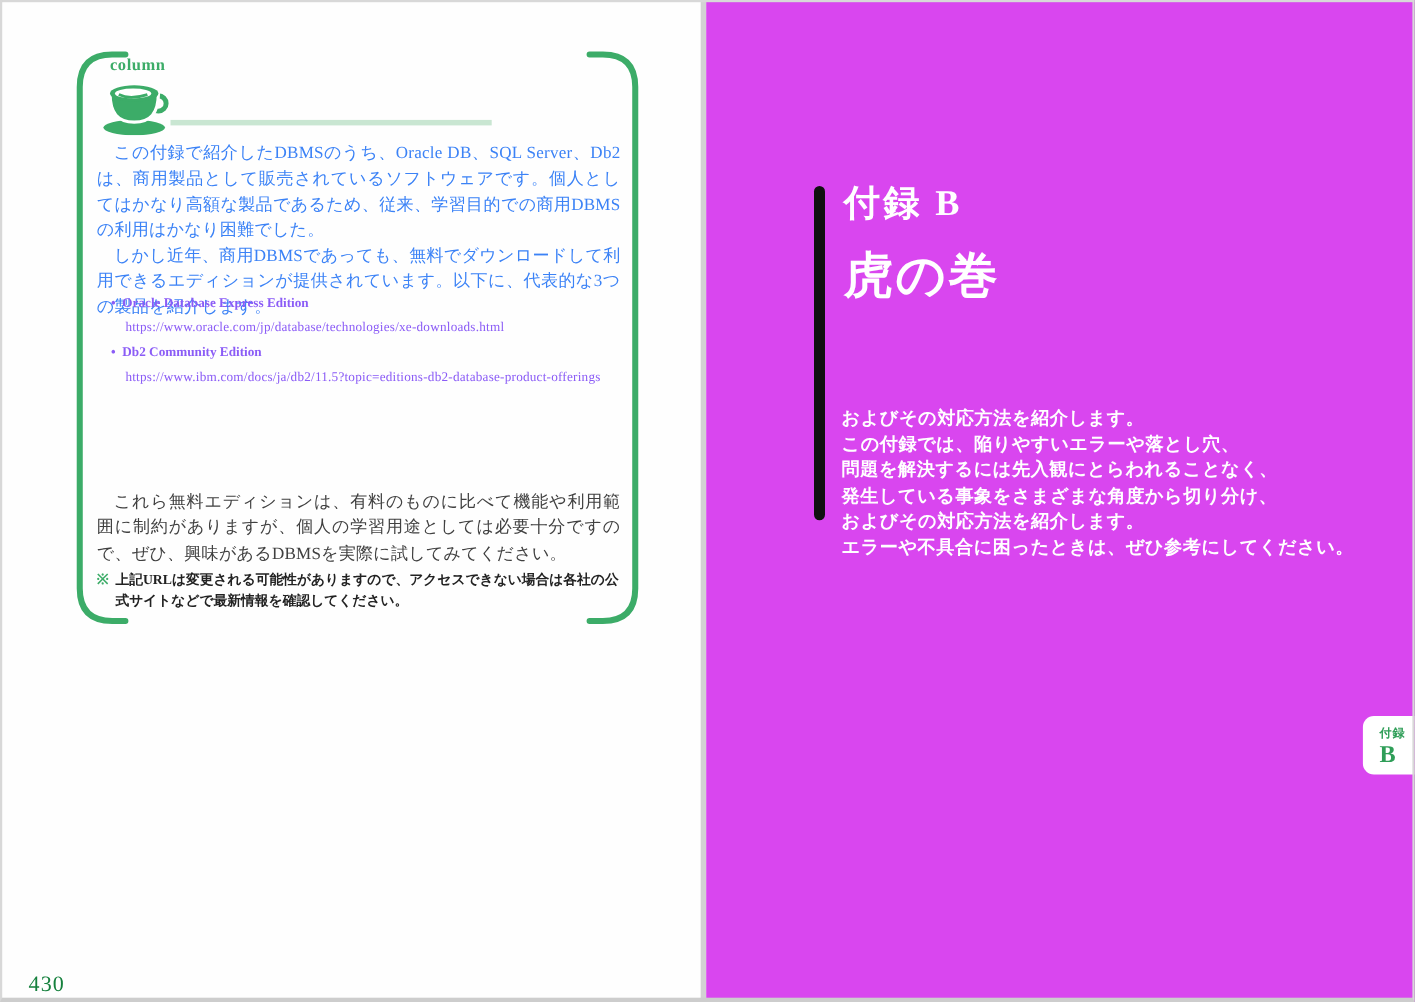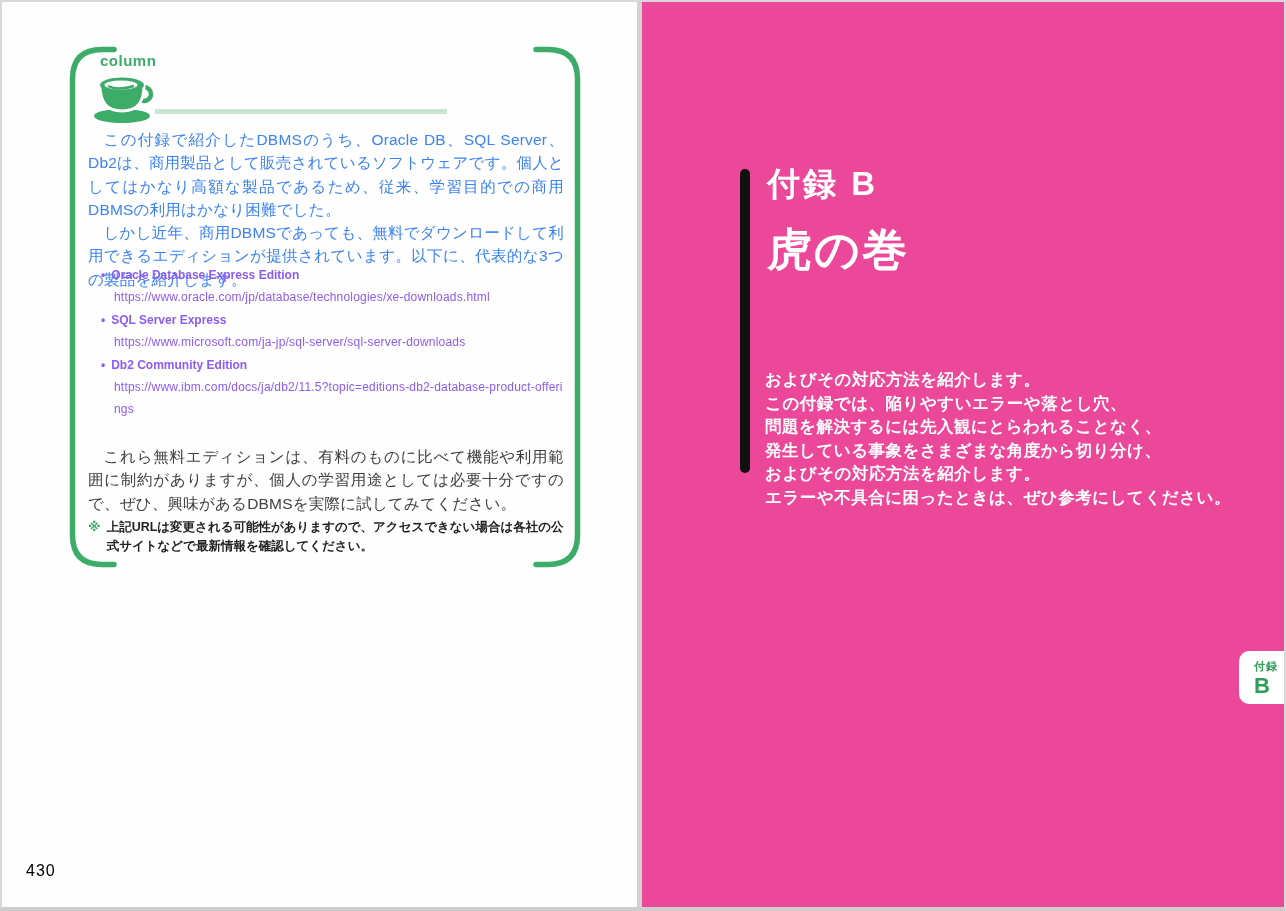--- a/index.html
+++ b/index.html
@@ -1,21 +1,21 @@
 <!DOCTYPE html>
 <html><head>
 <meta charset="utf-8">
 <style>
   * { margin:0; padding:0; box-sizing:border-box; }
   html,body { background:#9a9a9a; }
   body { font-family:"Liberation Sans","DejaVu Sans",sans-serif; }
 
   .screen {
     position:relative; width:1286px; height:911px;
-    overflow:hidden; background:#ffffff;
+    overflow:hidden; background:#ffffff;font-family:Liberation Serif, serif;
   }
   .screen-border {
     position:absolute; inset:0; z-index:9; pointer-events:none;
     border:2px solid #d8d8d8; border-bottom:4px solid #cdcdcd;
   }
 
   
   .left-page { position:absolute; left:0; top:0; width:637px; height:911px; background:#fefefe; }
   .gutter { position:absolute; left:637px; top:0; width:5px; height:911px; background:#d2d2d2; }
 
@@ -57,26 +57,26 @@
   }
 
   .note {
     position:absolute; left:88px; top:518px; width:482px;
     display:flex; gap:6px;
     font-size:12.5px; line-height:18.5px; color:#222; font-weight:600;
   }
   .note-marker { color:#3cac68; font-weight:700; font-size:13px; flex:none; }
 
   .page-number {
-    position:absolute; left:26px; top:862px;
-    font-size:16px; color:#000000; letter-spacing:1px;
+    position:absolute; left:26px; top:884px;
+    font-size:20px; color:#15803d; letter-spacing:1px;
   }
 
   
-  .right-page { position:absolute; left:642px; top:0; width:644px; height:911px; background:#ec4899; }
+  .right-page { position:absolute; left:642px; top:0; width:644px; height:911px; background:#d946ef; }
 
   .title-accent-bar {
     position:absolute; left:98px; top:169px; width:10px; height:304px;
     background:#101010; border-radius:6px;
   }
   .appendix-label {
     position:absolute; left:125px; top:162px;
     font-size:33px; font-weight:700; color:#ffffff; letter-spacing:3px; white-space:nowrap;
   }
   .big-title {
@@ -124,24 +124,20 @@
       <p>この付録で紹介したDBMSのうち、Oracle DB、SQL Server、Db2は、商用製品として販売されているソフトウェアです。個人としてはかなり高額な製品であるため、従来、学習目的での商用DBMSの利用はかなり困難でした。</p>
       <p>しかし近年、商用DBMSであっても、無料でダウンロードして利用できるエディションが提供されています。以下に、代表的な3つの製品を紹介します。</p>
     </div>
 
     <div class="product-list">
       <div class="product">
         <div class="product-name"><span class="bullet">•</span><span>Oracle Database Express Edition</span></div>
         <div class="product-url">https://www.oracle.com/jp/database/technologies/xe-downloads.html</div>
       </div>
       <div class="product">
-        <div class="product-name"><span class="bullet">•</span><span>SQL Server Express</span></div>
-        <div class="product-url">https://www.microsoft.com/ja-jp/sql-server/sql-server-downloads</div>
-      </div>
-      <div class="product">
         <div class="product-name"><span class="bullet">•</span><span>Db2 Community Edition</span></div>
         <div class="product-url">https://www.ibm.com/docs/ja/db2/11.5?topic=editions-db2-database-product-offerings</div>
       </div>
     </div>
 
     <p class="closing-paragraph">これら無料エディションは、有料のものに比べて機能や利用範囲に制約がありますが、個人の学習用途としては必要十分ですので、ぜひ、興味があるDBMSを実際に試してみてください。</p>
 
     <div class="note">
       <span class="note-marker">※</span>
       <span class="note-text">上記URLは変更される可能性がありますので、アクセスできない場合は各社の公式サイトなどで最新情報を確認してください。</span>

